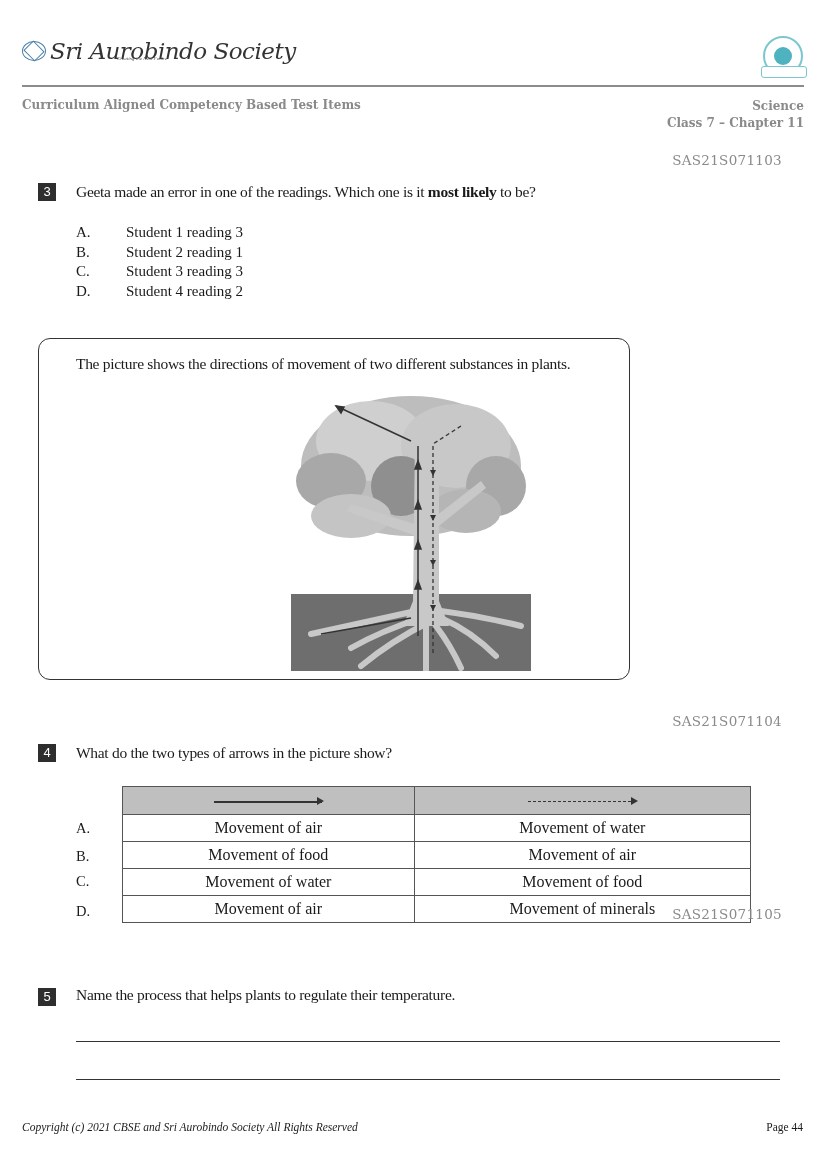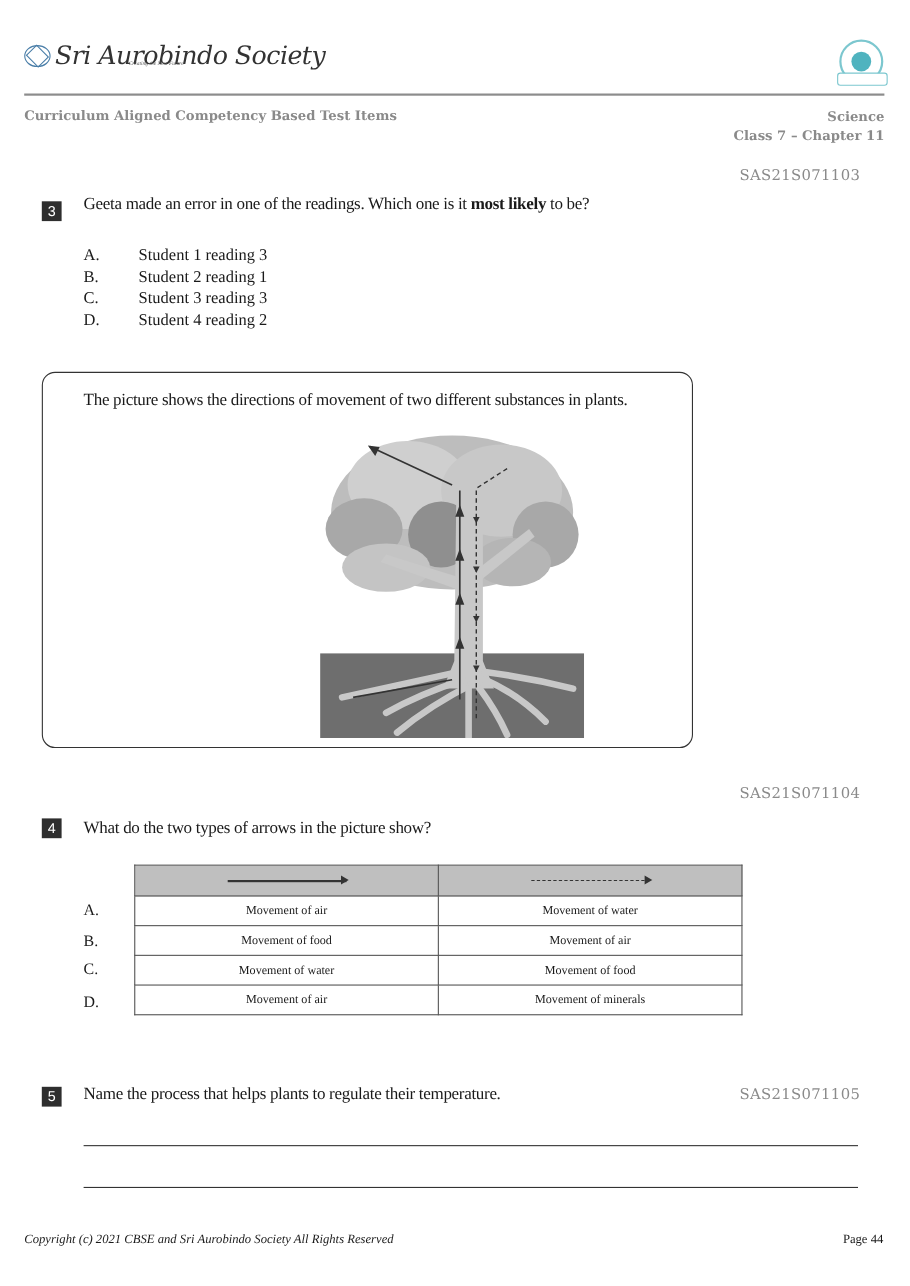--- a/index.html
+++ b/index.html
@@ -19,21 +19,21 @@
   .hdr-right { right:23px; top:98px; text-align:right; line-height:17px; }
   .code { font-family:"DejaVu Serif", serif; color:#8a8a8a; font-size:13.5px; right:45px; letter-spacing:0.3px; }
   .qnum { left:38px; width:18px; height:18px; background:#2e2e2e; color:#fff; font-size:13px; text-align:center; line-height:18px; font-family:"Liberation Sans", sans-serif; }
   .qtext { left:76px; font-size:15.5px; letter-spacing:-0.3px; }
   .opts { left:76px; top:223px; font-size:15px; line-height:19.5px; }
   .opt { display:flex; }
   .opt-l { width:50px; }
   .stim { left:38px; top:338px; width:592px; height:342px; border:1.8px solid #333; border-radius:12px; box-sizing:border-box; }
   .stim-text { position:absolute; left:37px; top:16px; font-size:15.5px; letter-spacing:-0.3px; }
   .tree { position:absolute; left:252px; top:47px; width:240px; height:285px; }
-  table.ans { position:absolute; left:122px; top:786px; width:553px; border-collapse:collapse; font-size:11px; }
+  table.ans { position:absolute; left:122px; top:786px; width:629px; border-collapse:collapse; font-size:16px; }
   table.ans td, table.ans th { border:1px solid #555; text-align:center; height:26px; padding:0; }
   table.ans th { background:#bfbfbf; height:27px; font-weight:normal; }
   .rowlbl { left:76px; font-size:14.5px; }
   .line { left:76px; width:704px; height:0; border-top:1.2px solid #333; }
   .footer { left:22px; top:1121px; font-size:11.5px; font-style:italic; }
   .pageno { right:24px; top:1121px; font-size:11.5px; }
   .arrow-solid { display:inline-block; width:108px; height:1.5px; background:#333; position:relative; vertical-align:middle; }
   .arrow-solid:after, .arrow-dash:after { content:""; position:absolute; right:-2px; top:-4px; border-left:7px solid #333; border-top:4.5px solid transparent; border-bottom:4.5px solid transparent; }
   .arrow-dash { display:inline-block; width:108px; height:0; border-top:1.5px dashed #333; position:relative; vertical-align:middle; }
   .arrow-dash:after { top:-5.5px; }
@@ -52,21 +52,21 @@
 </div>
 <div class="abs rule"></div>
 <div class="abs hdr hdr-left">Curriculum Aligned Competency Based Test Items</div>
 <div class="abs hdr hdr-right">
   <div>Science</div>
   <div>Class 7  – Chapter 11</div>
 </div>
 
 <div class="abs code" style="top:152px;">SAS21S071103</div>
 <div class="abs qnum" style="top:183px;">3</div>
-<div class="abs qtext" style="top:177px;text-align:center;">
+<div class="abs qtext" style="top:183px;text-align:center;">
   <span>Geeta made an error in one of the readings. Which one is it </span><b>most likely</b><span> to be?</span>
 </div>
 <div class="abs opts">
   <div class="opt">
       <span class="opt-l">A.</span>
       <span>Student 1 reading 3</span>
     </div>
   <div class="opt">
       <span class="opt-l">B.</span>
       <span>Student 2 reading 1</span>
@@ -161,20 +161,20 @@
     <td>Movement of air</td>
     <td>Movement of minerals</td>
   </tr>
 </tbody>
   </table>
 <div class="abs rowlbl" style="top:820px;">A.</div>
 <div class="abs rowlbl" style="top:848px;">B.</div>
 <div class="abs rowlbl" style="top:873px;">C.</div>
 <div class="abs rowlbl" style="top:903px;">D.</div>
 
-<div class="abs code" style="top:987px;margin-left:34px;">SAS21S071105</div>
+<div class="abs code" style="top:906px;margin-left:34px;">SAS21S071105</div>
 <div class="abs qnum" style="top:988px;">5</div>
 <div class="abs qtext" style="top:986px;">Name the process that helps plants to regulate their temperature.</div>
 <div class="abs line" style="top:1041px;"></div>
 <div class="abs line" style="top:1079px;"></div>
 
 <div class="abs footer">Copyright (c) 2021 CBSE and Sri Aurobindo Society All Rights Reserved</div>
 <div class="abs pageno">Page 44</div>
 
 </body></html>

